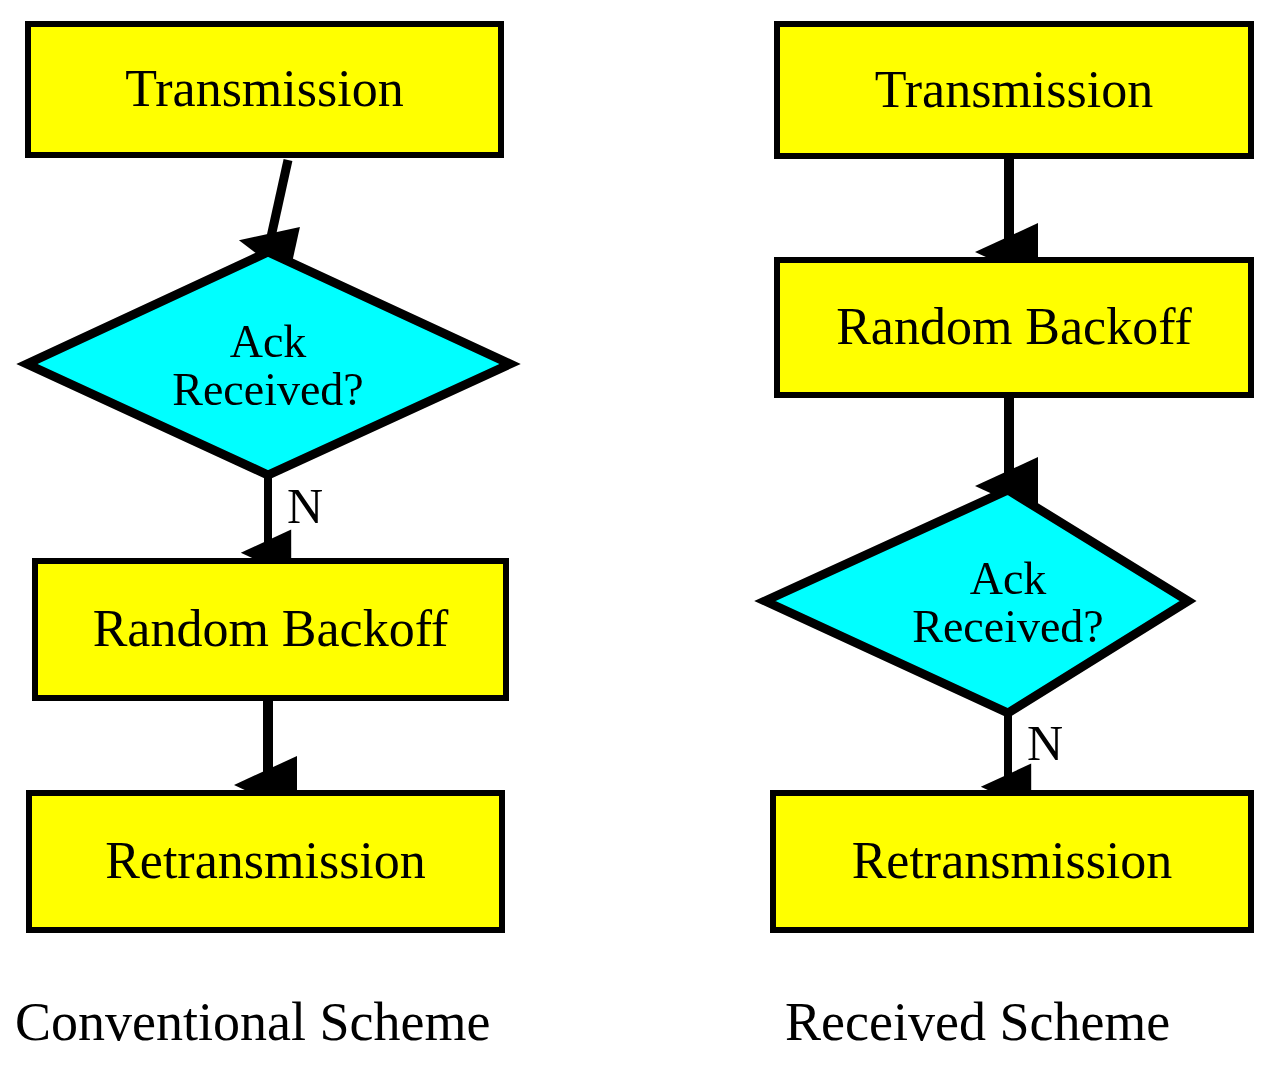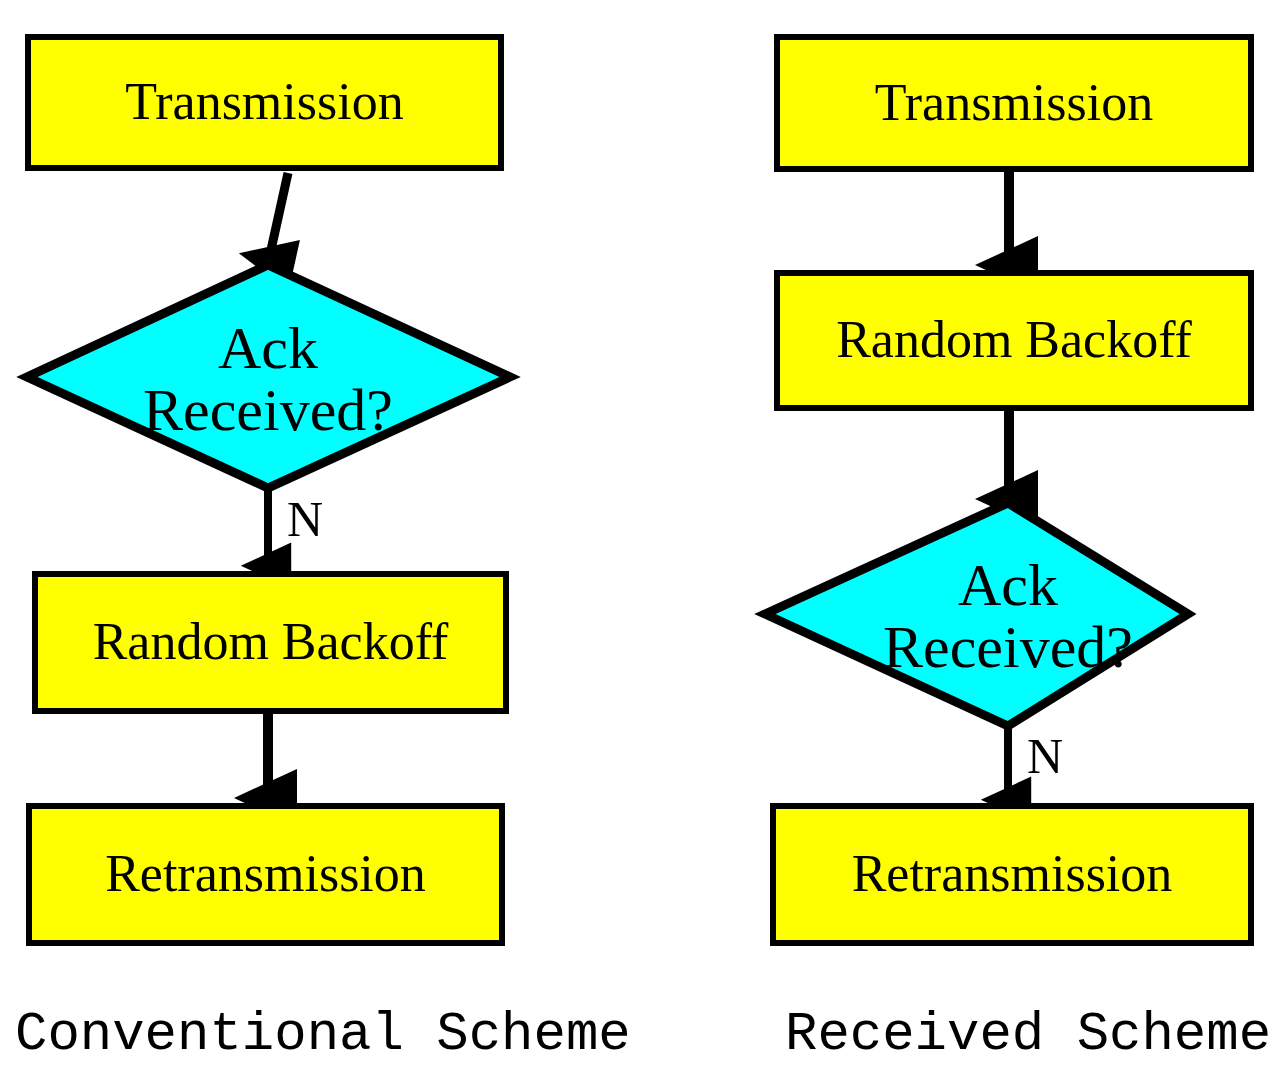--- a/index.html
+++ b/index.html
@@ -12,21 +12,20 @@
     height: 1087px;
     position: relative;
     font-family: "Liberation Serif", serif;
     overflow: hidden;
   }
   #stage {
     position: absolute;
     left: 0; top: 0;
     width: 1268px;
     height: 808px;
-    margin-top: 13px;
   }
   .flow-svg {
     position: absolute;
     left: 0; top: 0;
     width: 1268px;
     height: 1087px;
   }
   .node {
     position: absolute;
     box-sizing: border-box;
@@ -47,35 +46,35 @@
     letter-spacing: 0px;
     white-space: pre-line;
   }
   .decision-label {
     position: absolute;
     display: flex;
     align-items: center;
     justify-content: center;
     text-align: center;
     font-family: "Liberation Serif", serif;
-    font-size: 60px;
+    font-size: 46px;
     color: #000000;
     line-height: 1.04;
     white-space: pre-line;
   }
   .edge-label {
     position: absolute;
     font-family: "Liberation Serif", serif;
     font-size: 50px;
     color: #000000;
     line-height: 1;
   }
   .caption {
     position: absolute;
-    font-family: Liberation Mono, monospace;
+    font-family: Liberation Serif, serif;
     font-size: 54px;
     color: #000000;
     line-height: 1;
     white-space: nowrap;
   }
 </style>
 </head>
 <body>
 
 <div id="stage">

